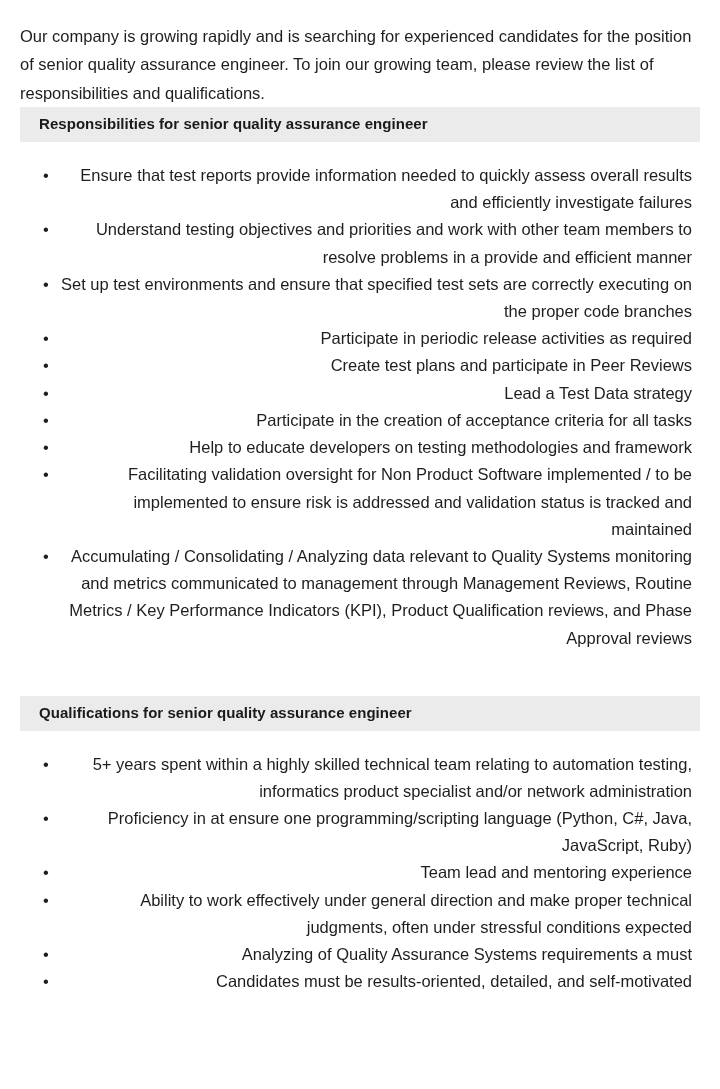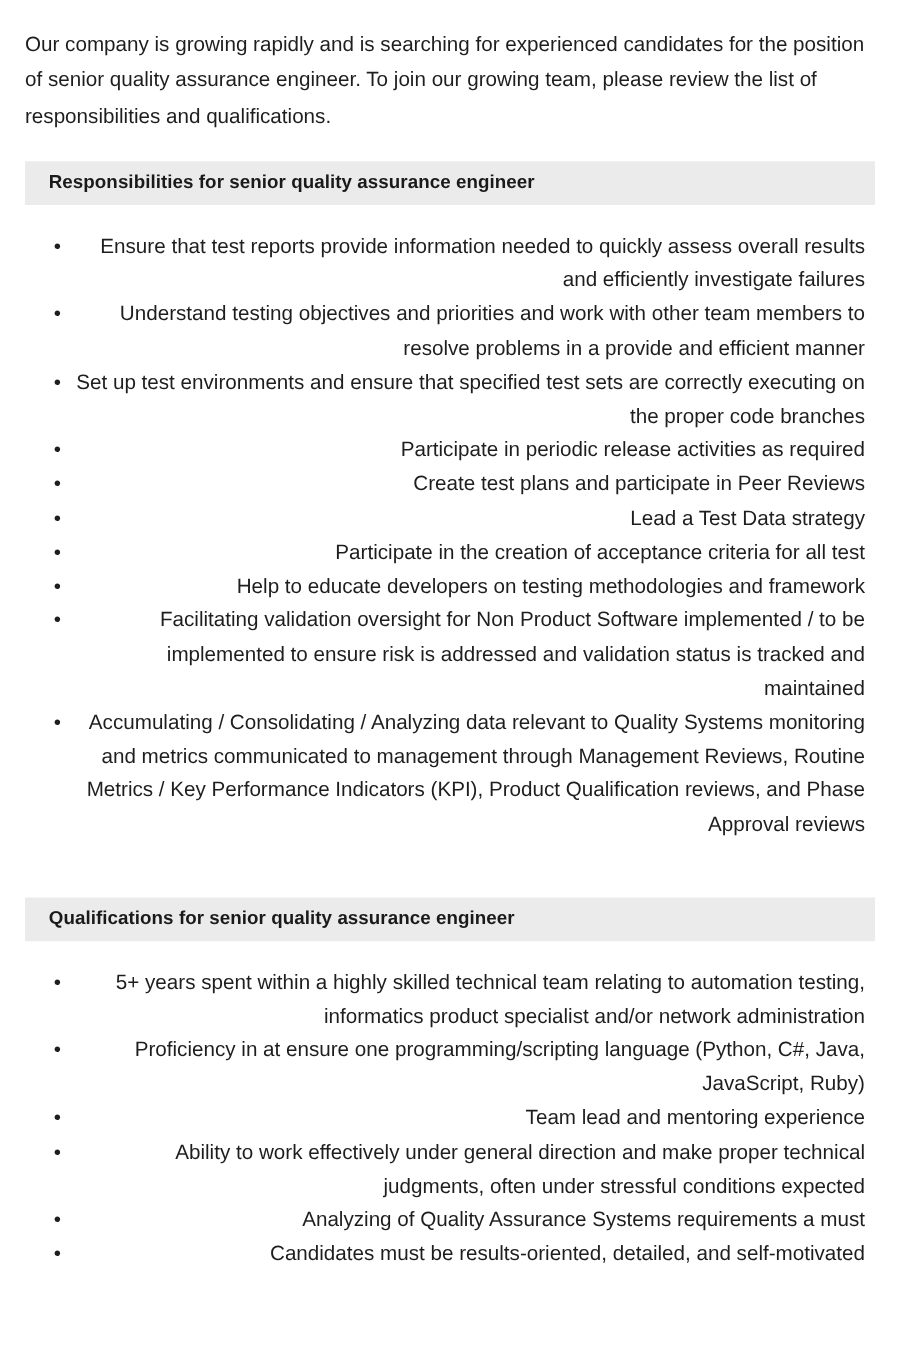--- a/index.html
+++ b/index.html
@@ -35,21 +35,20 @@
 
   .intro {
     font-size: 16.5px;
     line-height: 1.72;
     color: #1e1e1e;
     margin: 22px 26px 0 20px;
     padding: 0;
   }
 
   .section {
-    margin-top: 22px;
   }
 
   .section-header {
     background: #ebebeb;
     margin: 0 20px 0 20px;
     padding: 8px 0 8px 19px;
     box-sizing: border-box;
     font-size: 15px;
     font-weight: bold;
     color: #1a1a1a;
@@ -137,21 +136,21 @@
           <li class="bullet">
             <span class="bullet-dot">•</span>
             <span class="bullet-text">Create test plans and participate in Peer Reviews</span>
           </li>
           <li class="bullet">
             <span class="bullet-dot">•</span>
             <span class="bullet-text">Lead a Test Data strategy</span>
           </li>
           <li class="bullet">
             <span class="bullet-dot">•</span>
-            <span class="bullet-text">Participate in the creation of acceptance criteria for all test</span>
+            <span class="bullet-text">Participate in the creation of acceptance criteria for all tasks</span>
           </li>
           <li class="bullet">
             <span class="bullet-dot">•</span>
             <span class="bullet-text">Help to educate developers on testing methodologies and framework</span>
           </li>
           <li class="bullet">
             <span class="bullet-dot">•</span>
             <span class="bullet-text">Facilitating validation oversight for Non Product Software implemented / to be implemented to ensure risk is addressed and validation status is tracked and maintained</span>
           </li>
           <li class="bullet">

